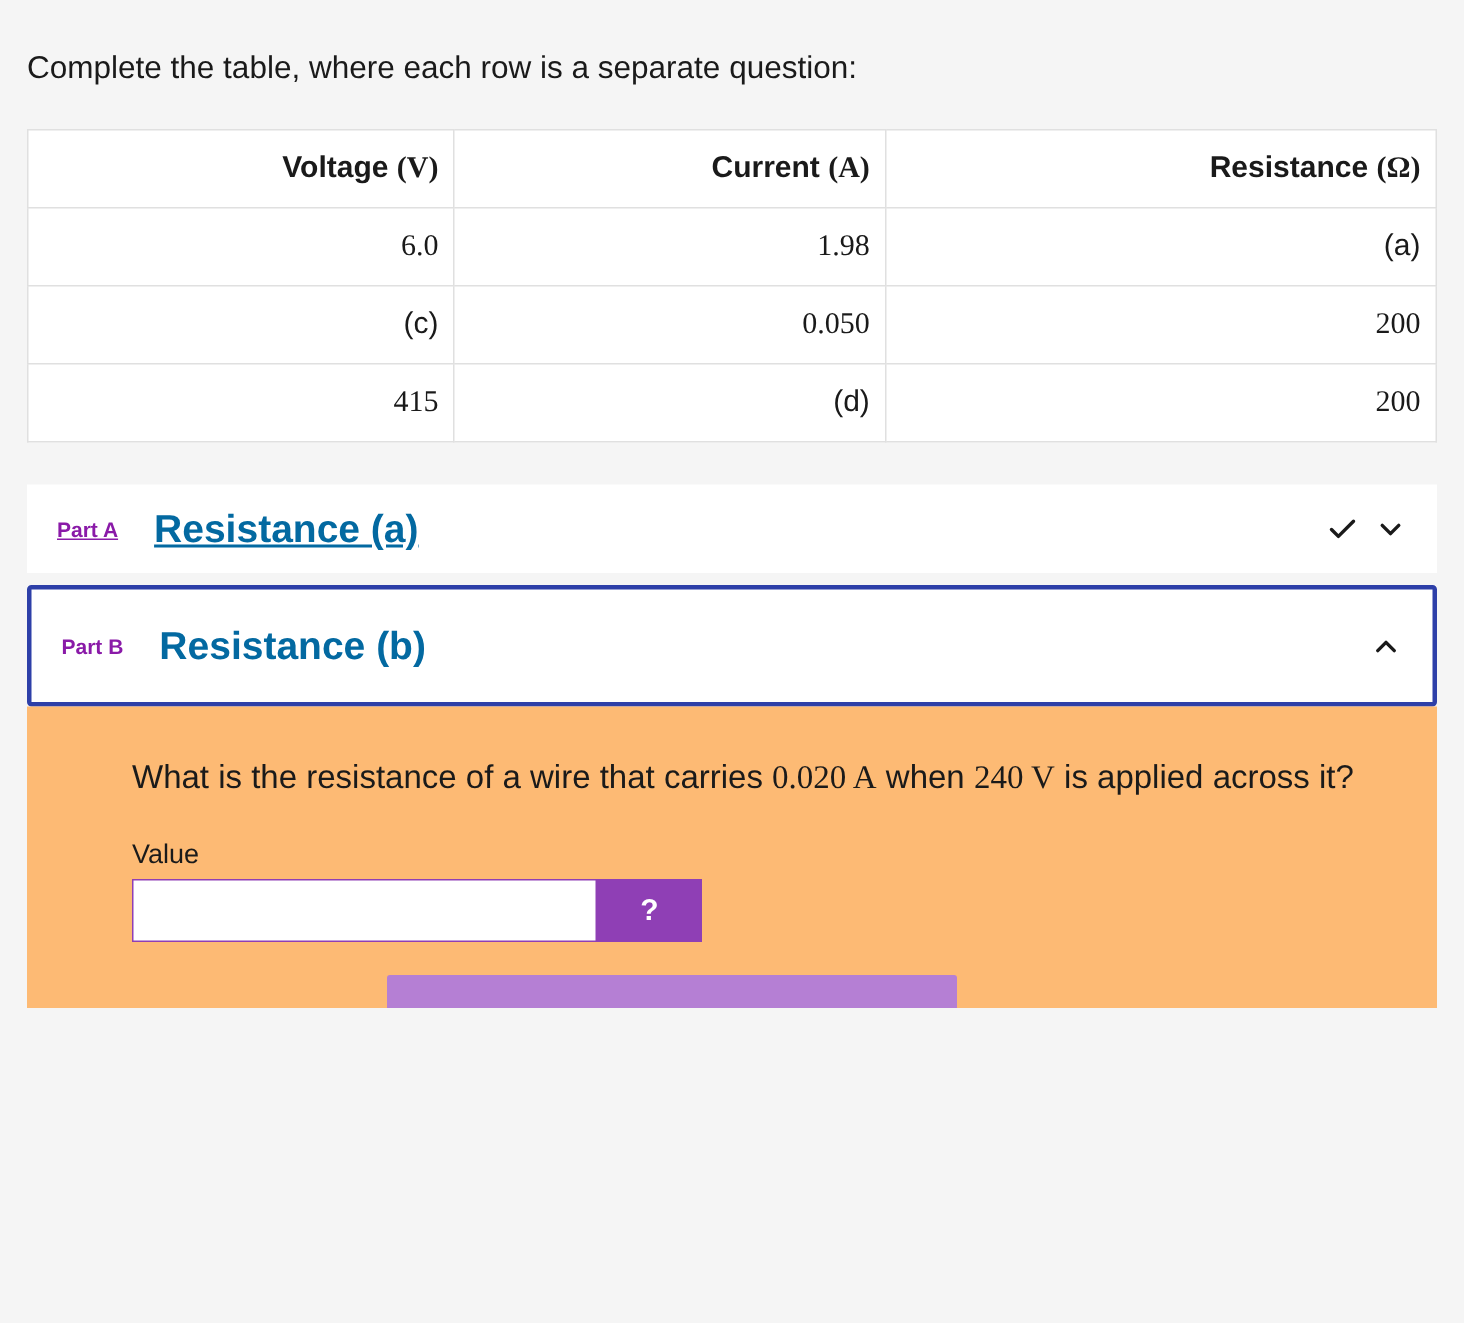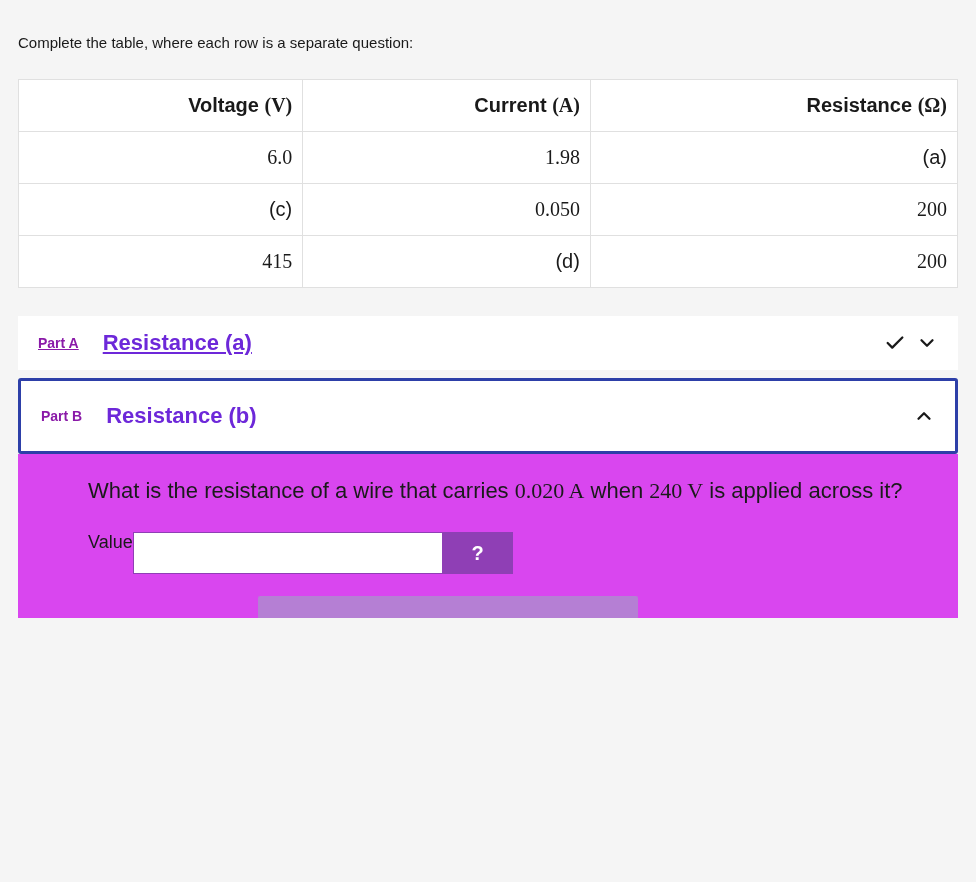--- a/index.html
+++ b/index.html
@@ -6,21 +6,21 @@
   body {
     margin: 0;
     padding: 0;
     background: #f5f5f5;
     font-family: Arial, Helvetica, sans-serif;
     width: 976px;
     color: #1a1a1a;
   }
   .page { padding: 18px; }
   .instr {
-    font-size: 15px;
+    font-size: 21px;
     margin: 16px 0 28px 0;
   }
   table.dt {
     width: 100%;
     border-collapse: collapse;
     background: #fff;
     margin-bottom: 28px;
   }
   table.dt th, table.dt td {
     border: 1px solid #e0e0e0;
@@ -44,22 +44,22 @@
     text-decoration: underline;
   }
   .part-label {
     color: #8a1aa8;
     font-weight: 700;
     font-size: 14px;
     margin-right: 24px;
   }
   .part-title {
     font-weight: 700;
-    font-size: 22px;
-    color: #6d28d9;
+    font-size: 26px;
+    color: #0369a1;
   }
   .part-icons {
     margin-left: auto;
     display: flex;
     align-items: center;
     gap: 10px;
   }
   .icon svg { display: block; }
 
   .part-b-wrap {
@@ -68,34 +68,34 @@
     background: #fff;
     padding: 22px 20px 22px 20px;
     margin-bottom: 0;
   }
   .part-b-head {
     display: flex;
     align-items: center;
   }
 
   .part-body {
-    background: #d946ef;
-    padding: 4px 20px 0 70px;
+    background: #fdba74;
+    padding: 14px 20px 0 70px;
   }
   .qtext {
     font-size: 22px;
     line-height: 1.55;
     margin: 16px 20px 24px 0;
   }
   .fields {
     display: flex;
     gap: 60px;
     align-items: flex-start;
   }
-  .field-col { display: flex; flex-direction: row; }
+  .field-col { display: flex; flex-direction: column; }
   .field-label { font-size: 18px; margin-bottom: 6px; }
   .value-row { display: flex; }
   .value-input {
     width: 310px;
     height: 42px;
     border: 1.5px solid #8f3fb5;
     background: #fff;
     padding: 4px 8px;
     font-size: 18px;
     border-radius: 0;

